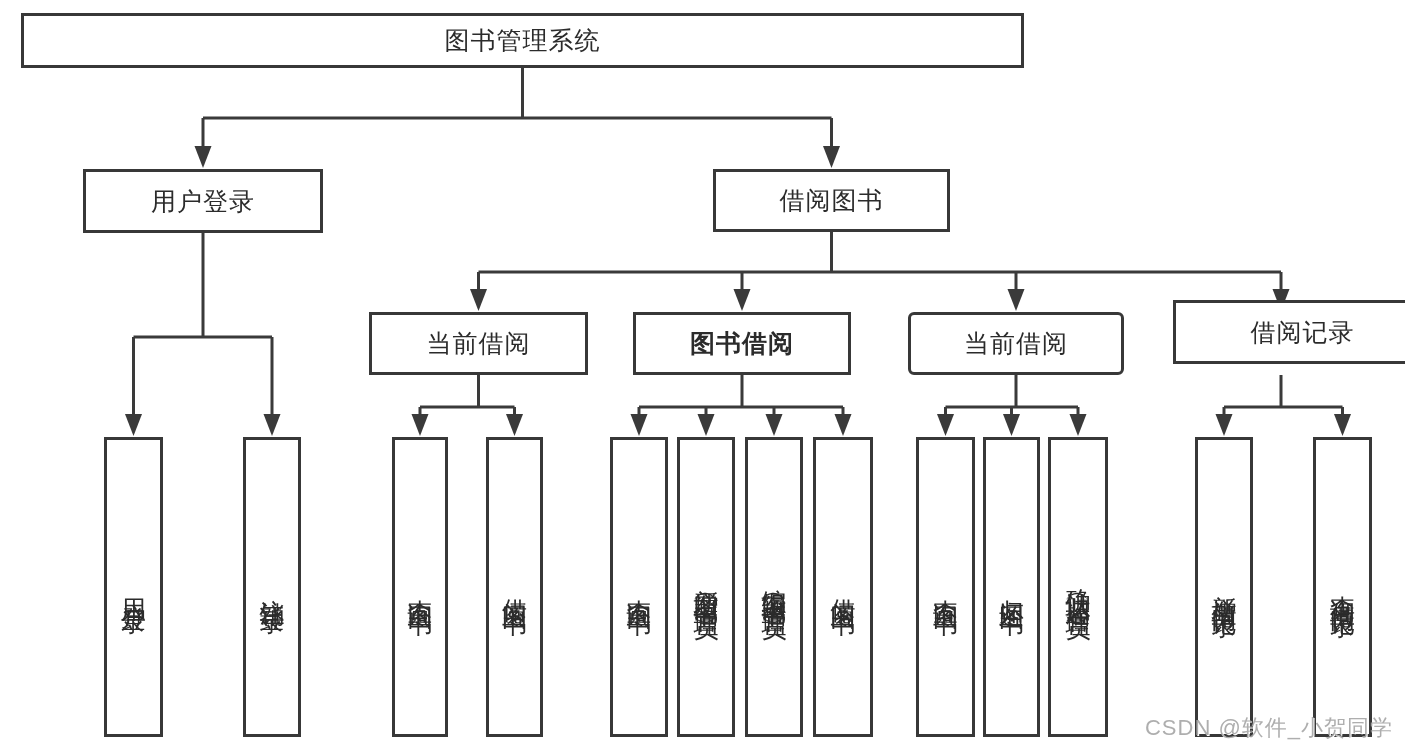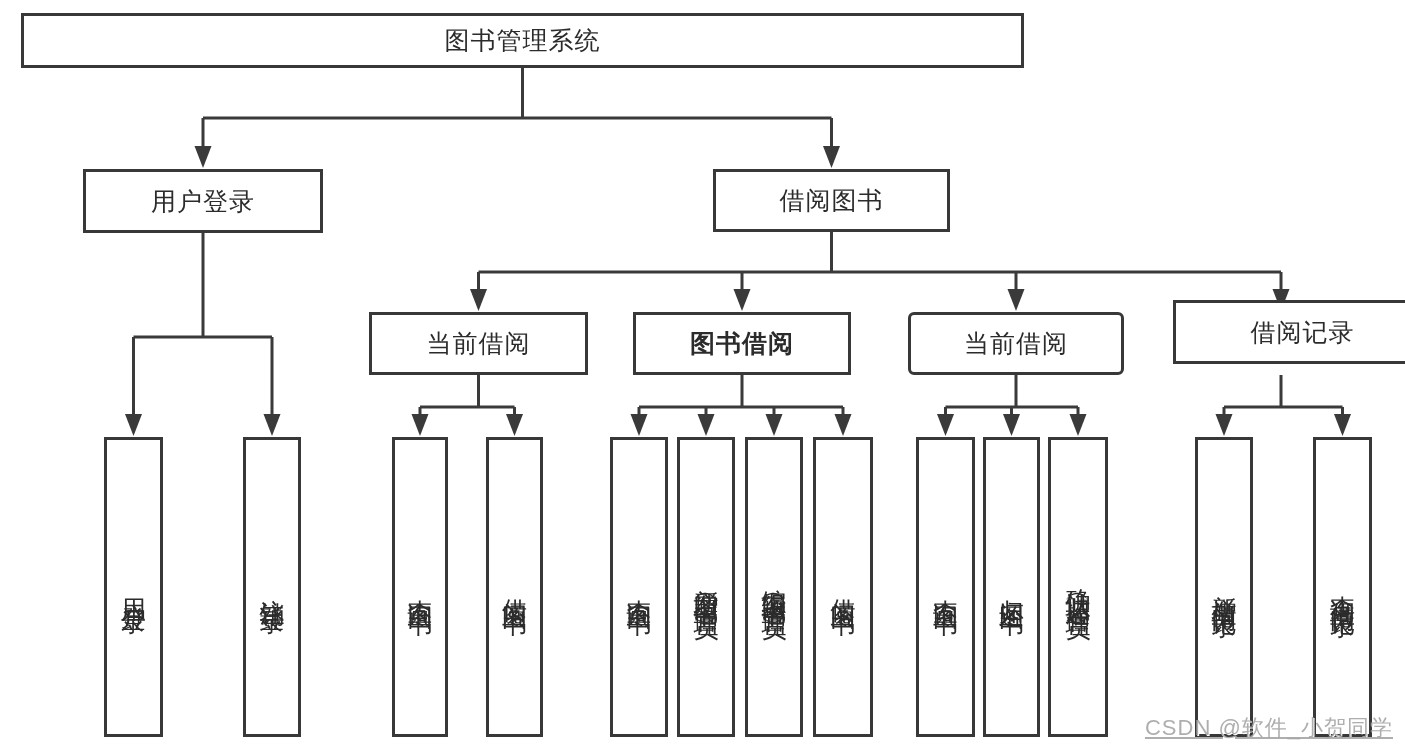--- a/index.html
+++ b/index.html
@@ -45,21 +45,20 @@
   .watermark {
     position: absolute;
     right: 12px;
     bottom: 4px;
     font-size: 22px;
     letter-spacing: 1px;
     color: rgba(165,165,165,0.9);
     text-shadow: 1px 1px 0 #ffffff;
     white-space: nowrap;
     pointer-events: none;
-    text-decoration: underline;
   }
 </style>
 </head>
 <body>
 
 <div class="canvas">
 
   <svg class="connectors" viewBox="0 0 1405 747" xmlns="http://www.w3.org/2000/svg">
     <path d="
       M522.5 68 V118 M203 118 H831.5 M203 118 V150 M831.5 118 V150

